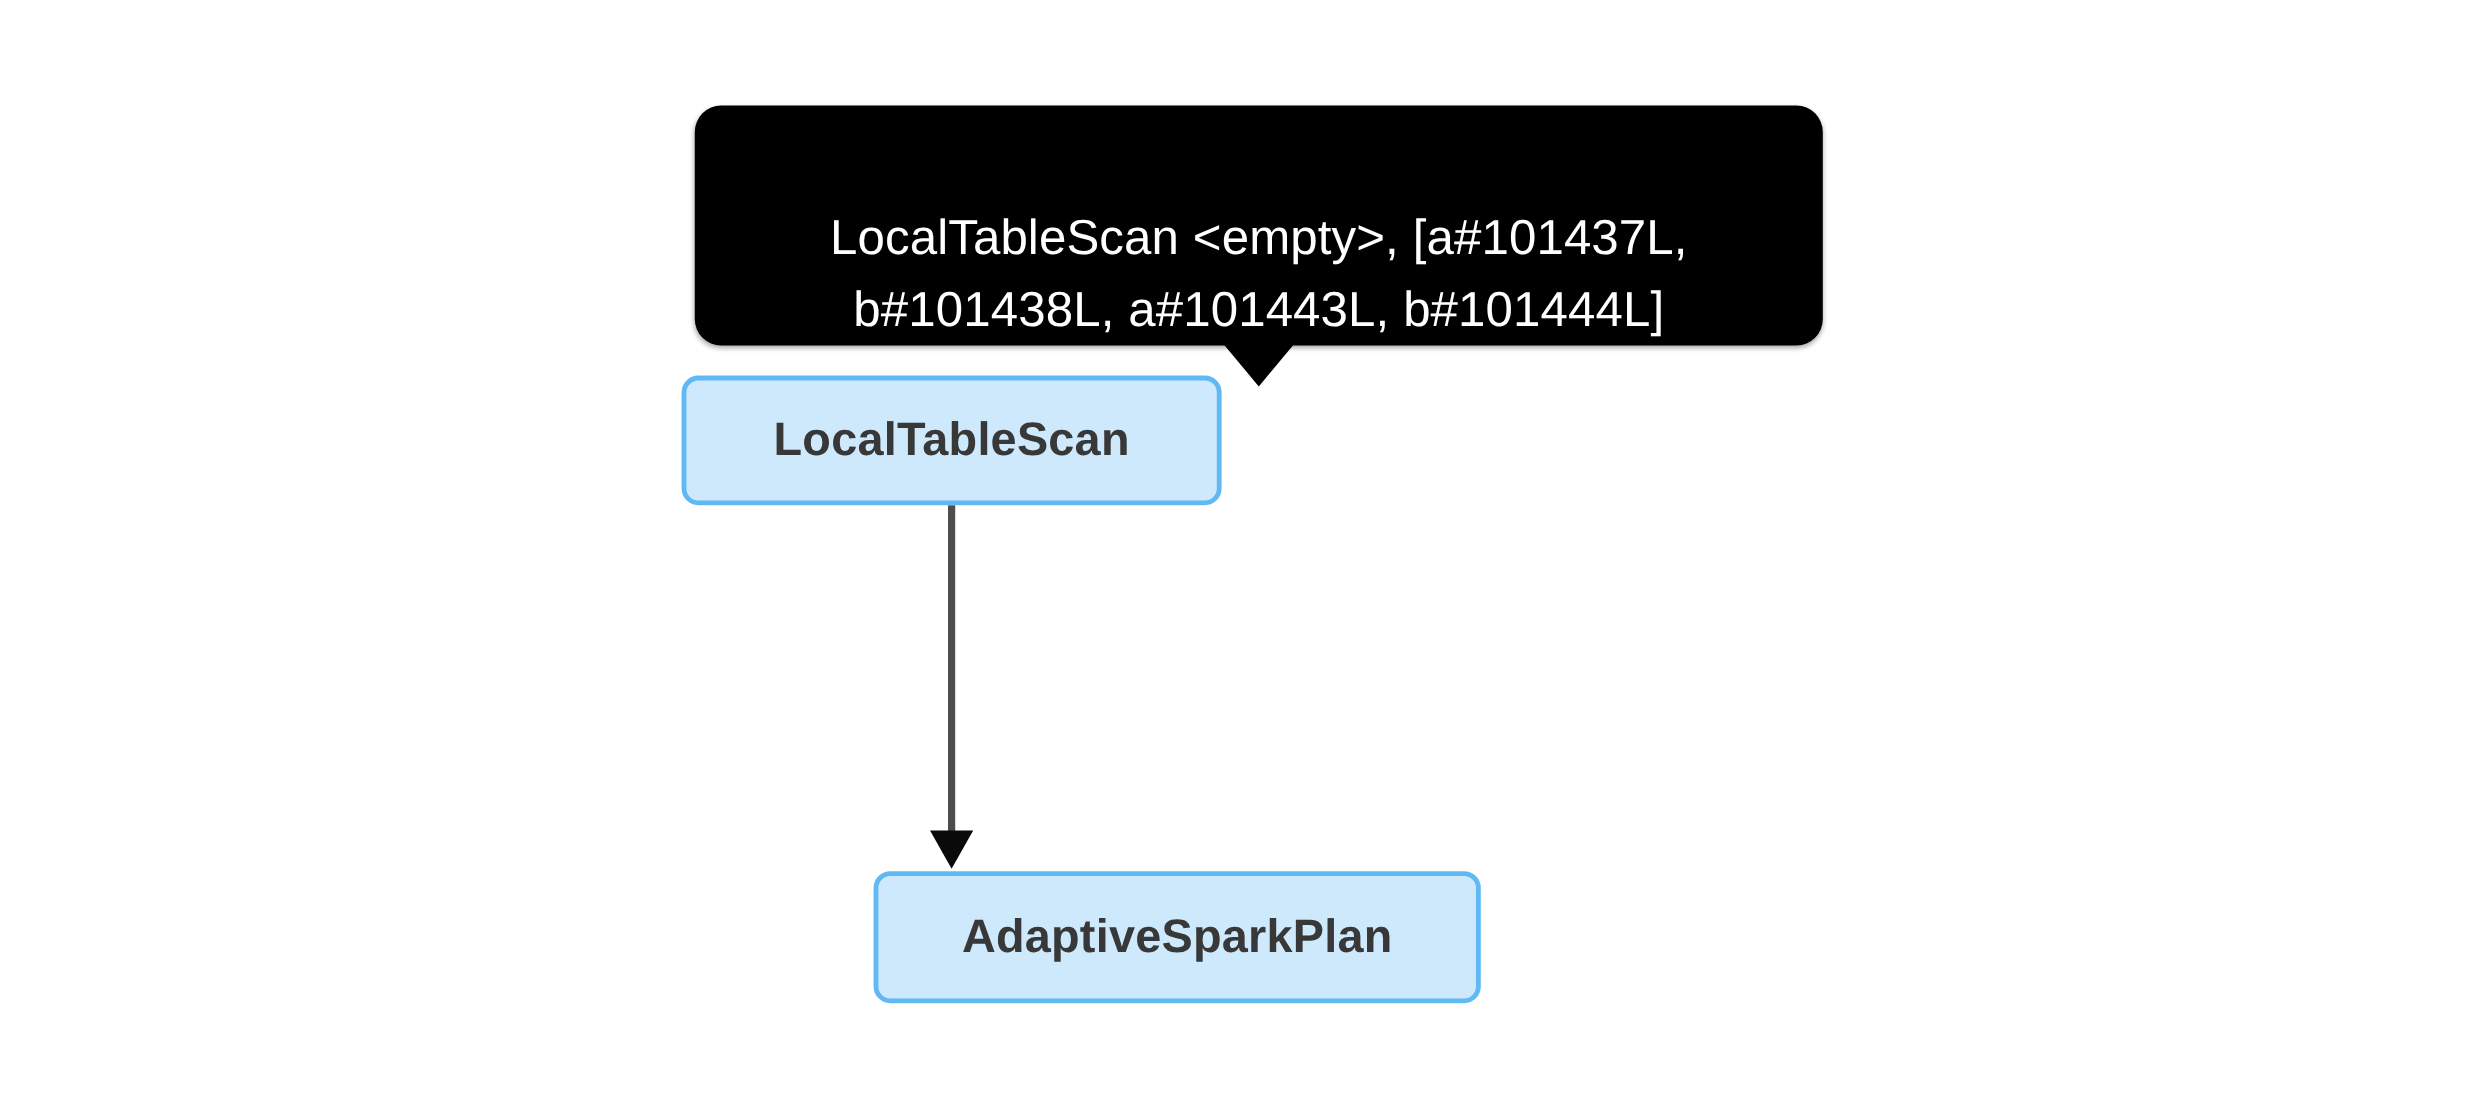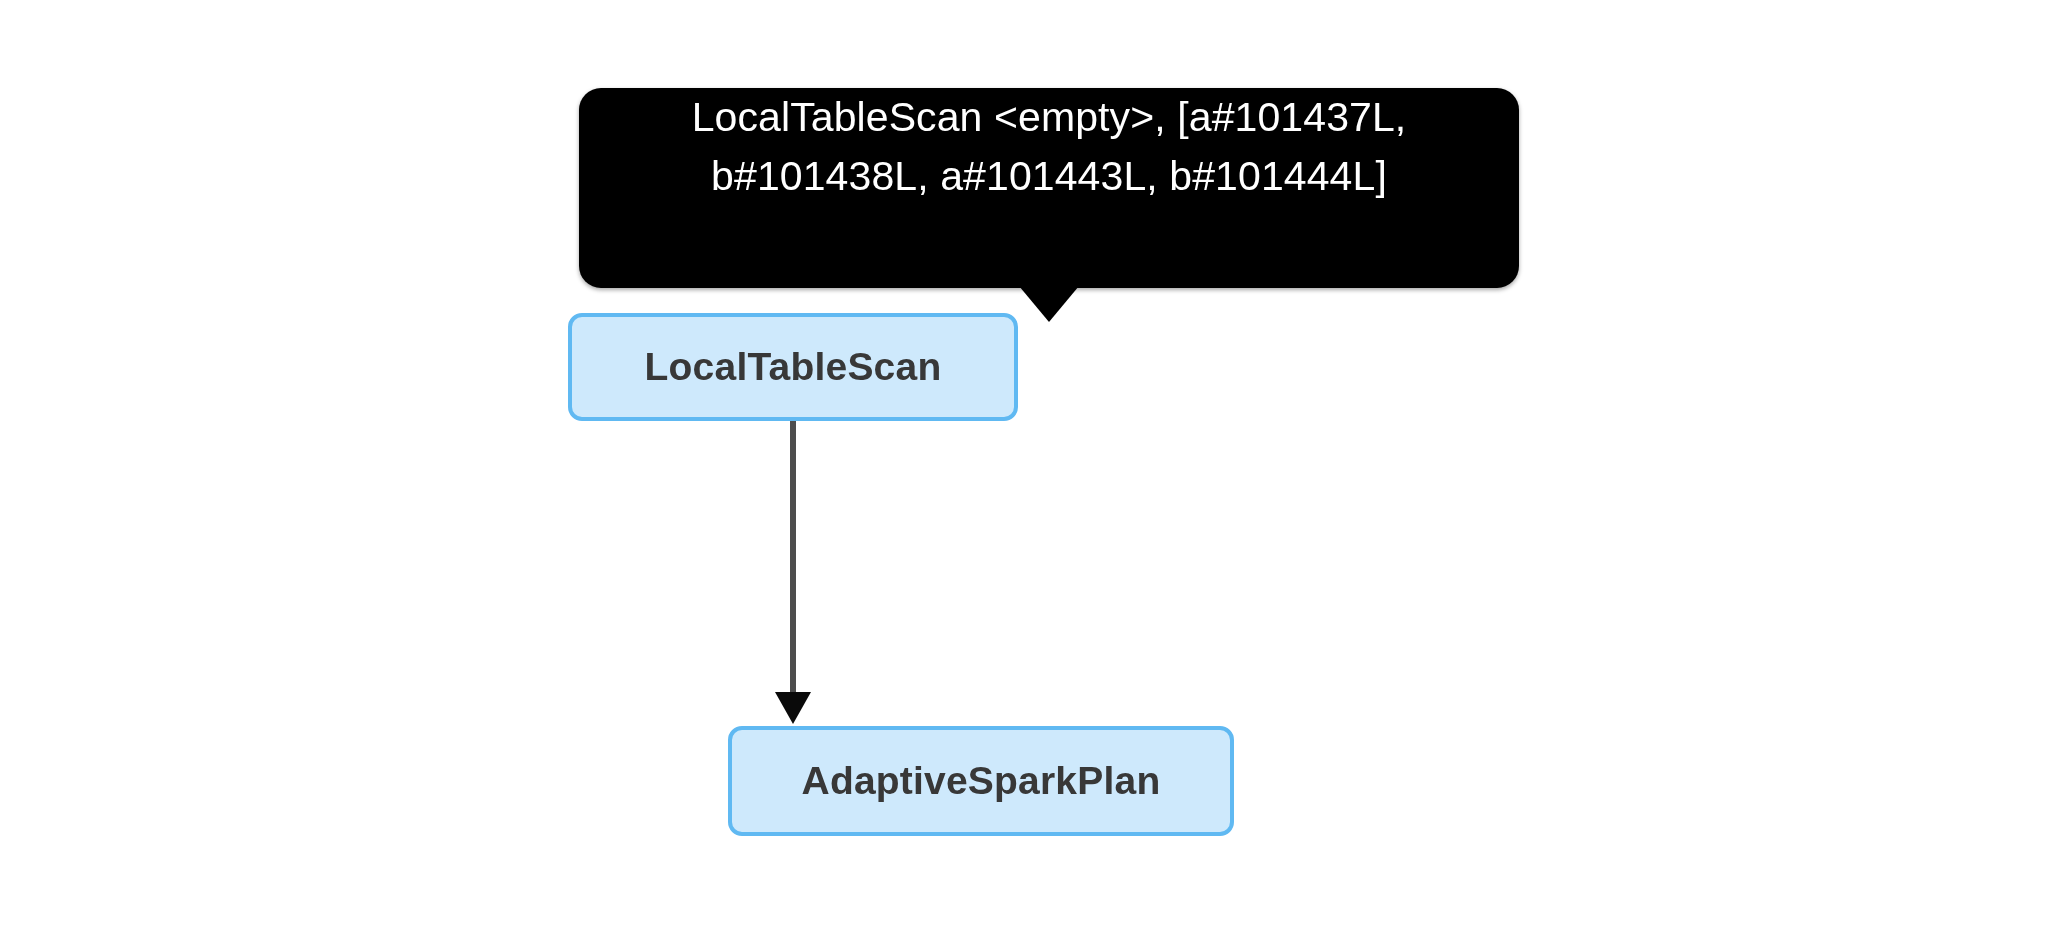--- a/index.html
+++ b/index.html
@@ -25,21 +25,21 @@
   .tooltip {
     position: absolute;
     left: 579px;
     top: 88px;
     width: 940px;
     height: 200px;
     background: #000000;
     border-radius: 22px;
     box-sizing: border-box;
     display: flex;
-    align-items: flex-start;
+    align-items: flex-end;
     justify-content: center;
     box-shadow: 0 2px 4px rgba(0,0,0,0.35);
   }
   .tooltip-text {
     color: #ffffff;
     font-family: "Liberation Sans", sans-serif;
     font-size: 41px;
     font-weight: 400;
     line-height: 1.45;
     text-align: center;

